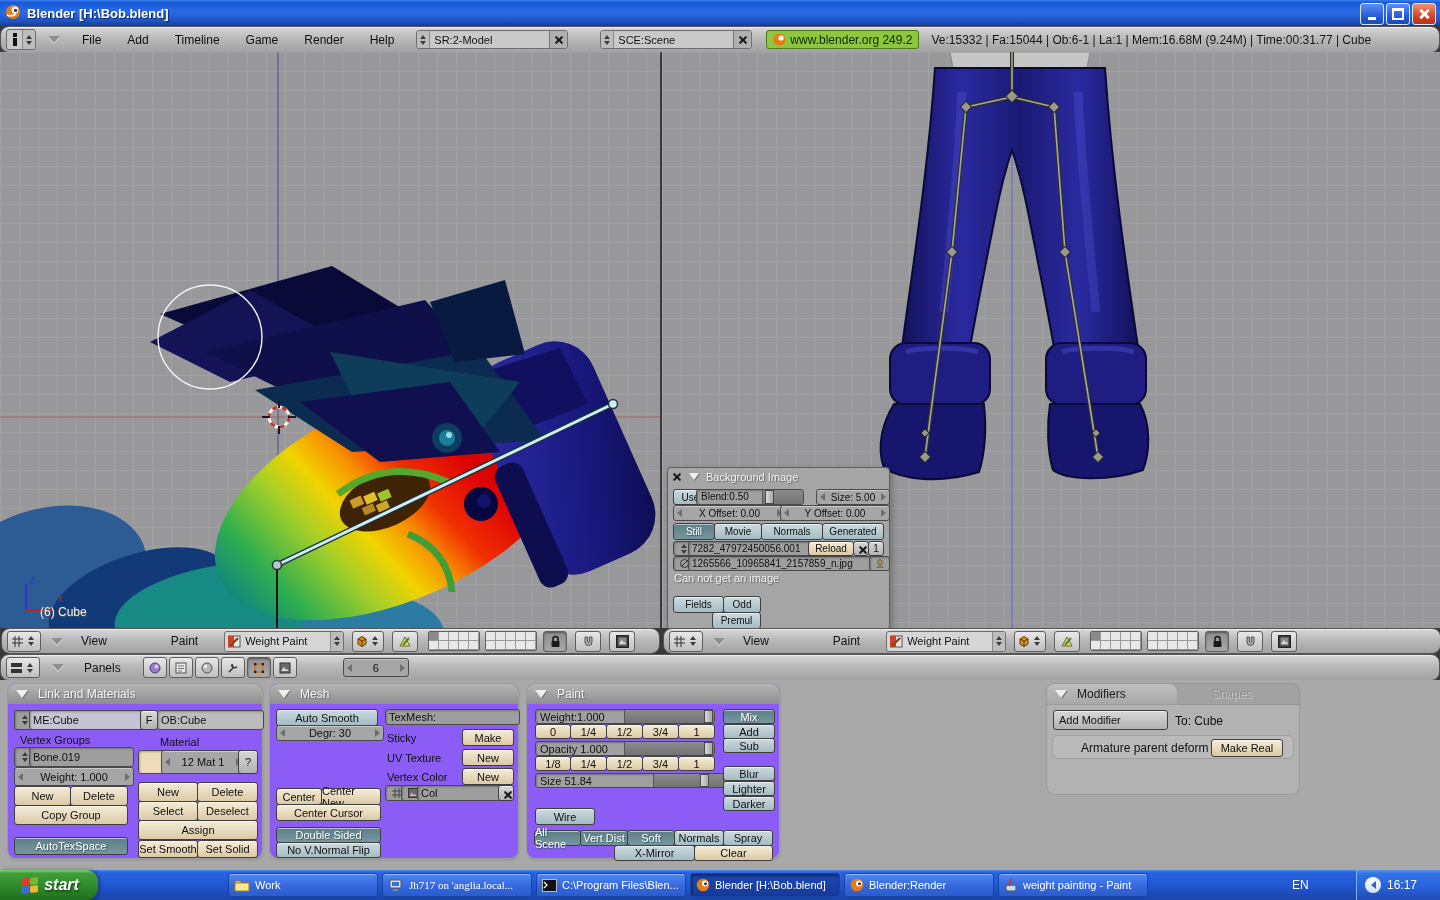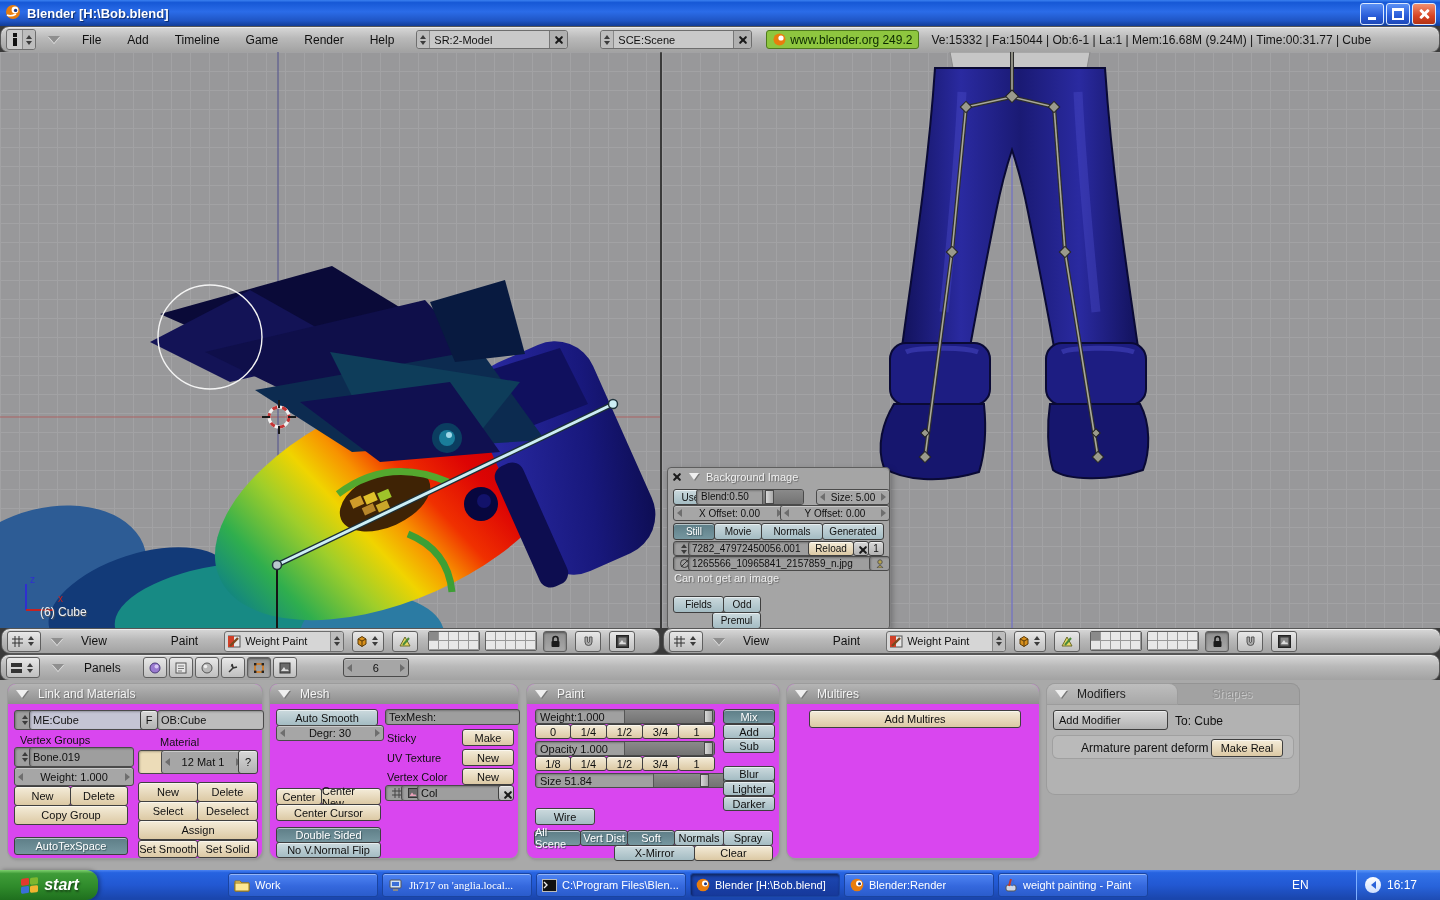--- a/index.html
+++ b/index.html
@@ -50,21 +50,21 @@
   .vph-right{left:663px;top:628px;width:776px;}
   .hbtn{height:19px;border:1px solid #5f5f5f;border-radius:3px;background:linear-gradient(#e8e8e8,#bfbfbf);
     display:flex;align-items:center;justify-content:center;gap:1px;}
   .hbtn.pressed{background:linear-gradient(#8f8f8f,#a8a8a8);box-shadow:inset 0 1px 2px #555;}
   .layers{display:grid;grid-template-columns:repeat(5,10px);grid-template-rows:9px 9px;border:1px solid #5f5f5f;border-radius:2px;overflow:hidden;}
   .layers i{background:#e8e8e8;border-right:1px solid #9a9a9a;border-bottom:1px solid #9a9a9a;}
   .layers i.on{background:#8a8a8a;}
   
   .btnheader{left:0;top:654px;width:1438px;height:25px;}
   .btnwindow{left:0;top:680px;width:1440px;height:190px;background:#a9a9a9;}
-  .panel{position:absolute;background:#d946ef;border-radius:8px;box-shadow:0 0 0 1px #9c9c9c, 1px 2px 3px rgba(0,0,0,.15);}
+  .panel{position:absolute;background:#8b5cf6;border-radius:8px;box-shadow:0 0 0 1px #9c9c9c, 1px 2px 3px rgba(0,0,0,.15);}
   .phead{position:absolute;left:0;top:0;right:0;height:20px;border-radius:8px 8px 0 0;
     background:linear-gradient(#b5b5b5,#8e8e8e);display:flex;align-items:center;gap:10px;padding-left:8px;
     color:#f4f4f4;font-size:12px;text-shadow:1px 1px 1px #6a6a6a;}
   .ptri{width:0;height:0;border-left:6px solid transparent;border-right:6px solid transparent;border-top:8px solid #efefef;filter:drop-shadow(1px 1px 0 #777);}
   .bbtn{position:absolute;border:1px solid #3f3f3f;border-radius:3px;display:flex;align-items:center;justify-content:center;
     font-size:11px;color:#101010;background:linear-gradient(#f4ecd9,#dcc9a4);box-shadow:inset 0 1px 0 rgba(255,255,255,.55);}
   .bbtn.blue{background:linear-gradient(#ccdade,#a4bcc3);}
   .bbtn.pressed{background:linear-gradient(#5e7e87,#7697a0);color:#fff;text-shadow:1px 1px 1px #3c565e;}
   .bbtn.greyb{background:linear-gradient(#d8d8d8,#b2b2b2);}
   .bfield{position:absolute;background:#9e9e9e;border:1px solid #4a4a4a;border-radius:3px;display:flex;align-items:center;
@@ -770,27 +770,20 @@
       <div class="bbtn pressed" style="left:7px;top:146px;width:45px;height:14px;">All Scene</div>
       <div class="bbtn pressed" style="left:53px;top:146px;width:46px;height:14px;">Vert Dist</div>
       <div class="bbtn pressed" style="left:100px;top:146px;width:46px;height:14px;">Soft</div>
       <div class="bbtn blue" style="left:147px;top:146px;width:48px;height:14px;">Normals</div>
       <div class="bbtn blue" style="left:196px;top:146px;width:48px;height:14px;">Spray</div>
       <div class="bbtn blue" style="left:7px;top:161px;width:79px;height:14px;margin-top:44px;">Vgroup</div>
       <div class="bbtn blue" style="left:87px;top:161px;width:79px;height:14px;">X-Mirror</div>
       <div class="bbtn" style="left:167px;top:161px;width:77px;height:14px;">Clear</div>
     </div>
 
-    <div class="panel" style="left:787px;top:4px;width:252px;height:174px;">
-      <div class="phead">
-          <span class="ptri"></span>
-          <span>Multires</span>
-        </div>
-      <div class="bbtn" style="left:22px;top:26px;width:210px;height:16px;">Add Multires</div>
-    </div>
 
     <div class="panel" style="left:1047px;top:4px;width:252px;height:174px;background:transparent;box-shadow:none;">
       <div class="abs" style="left:0;top:0;width:252px;height:110px;background:#b2b2b2;border-radius:8px;box-shadow:0 0 0 1px #9c9c9c;"></div>
       <div class="abs" style="left:118px;top:0;width:134px;height:20px;background:#a2a2a2;border-radius:8px 8px 0 0;box-shadow:0 0 0 1px #949494;display:flex;align-items:center;justify-content:center;color:#8e8e8e;font-size:12px;text-shadow:1px 1px 0 #c8c8c8;">
           <span>Shapes</span>
         </div>
       <div class="abs" style="left:0;top:0;width:130px;height:20px;background:linear-gradient(#bebebe,#a8a8a8);border-radius:8px 8px 0 0;box-shadow:0 0 0 1px #9c9c9c;display:flex;align-items:center;gap:10px;padding-left:8px;box-sizing:border-box;color:#1c1c1c;font-size:12px;">
         <span class="ptri"></span>
           <span>Modifiers</span>
       </div>

